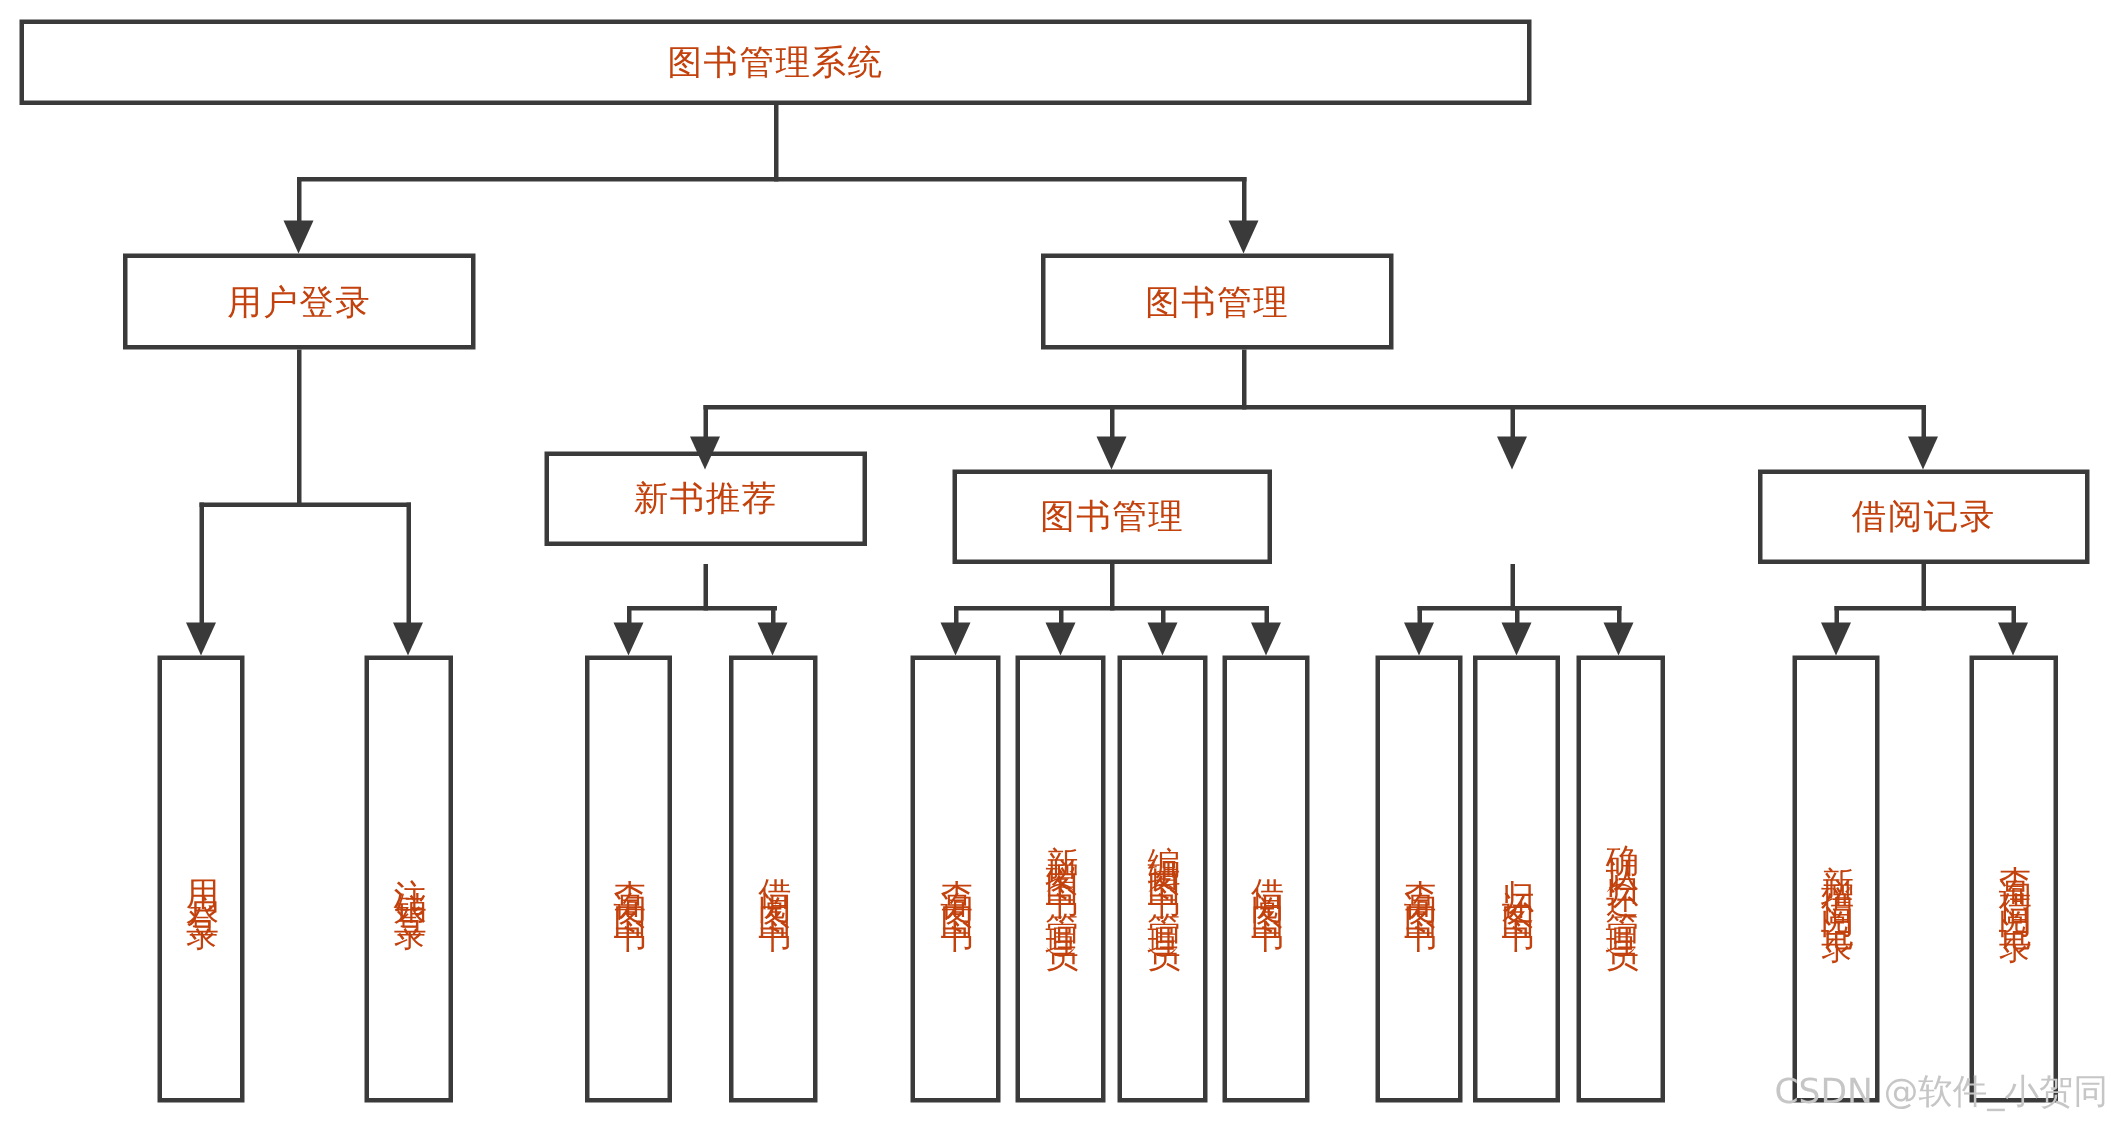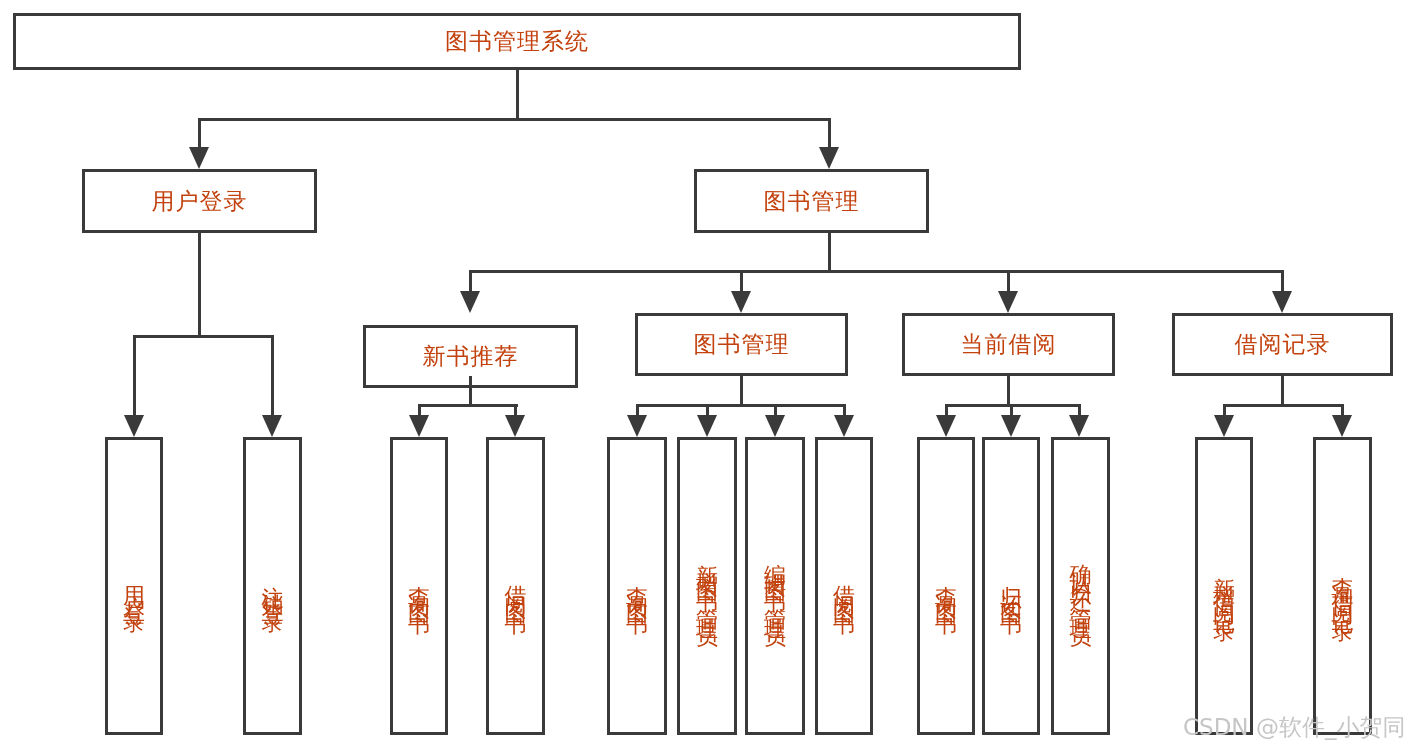--- a/index.html
+++ b/index.html
@@ -51,28 +51,25 @@
     <span class="hlabel">图书管理系统</span>
   </div>
 
   <div class="box" style="left:82px;top:169px;width:235px;height:64px;">
     <span class="hlabel">用户登录</span>
   </div>
   <div class="box" style="left:694px;top:169px;width:235px;height:64px;">
     <span class="hlabel">图书管理</span>
   </div>
 
-  <div class="box" style="left:363px;top:325px;width:215px;height:63px;">
+  <div class="box" style="left:363px;top:301px;width:215px;height:63px;">
     <span class="hlabel">新书推荐</span>
   </div>
   <div class="box" style="left:635px;top:313px;width:213px;height:63px;">
     <span class="hlabel">图书管理</span>
-  </div>
-  <div class="box" style="left:902px;top:313px;width:213px;height:63px;">
-    <span class="hlabel">当前借阅</span>
   </div>
   <div class="box" style="left:1172px;top:313px;width:221px;height:63px;">
     <span class="hlabel">借阅记录</span>
   </div>
 
   <div class="box" style="left:105px;top:437px;width:58px;height:298px;">
     <span class="vlabel">用户登录</span>
   </div>
   <div class="box" style="left:243px;top:437px;width:59px;height:298px;">
     <span class="vlabel">注销登录</span>

